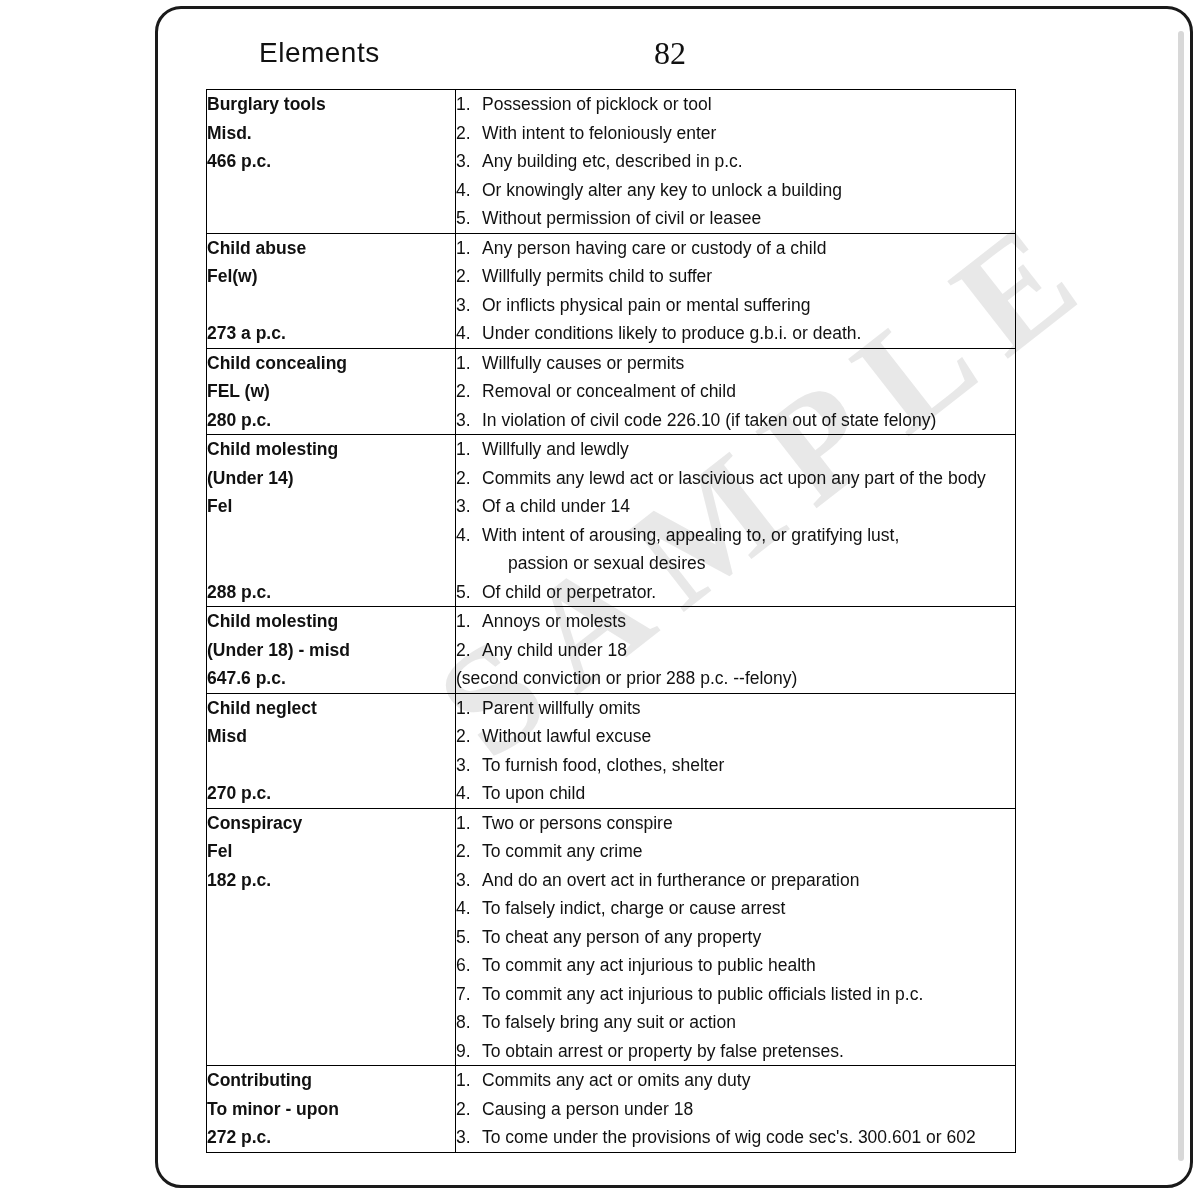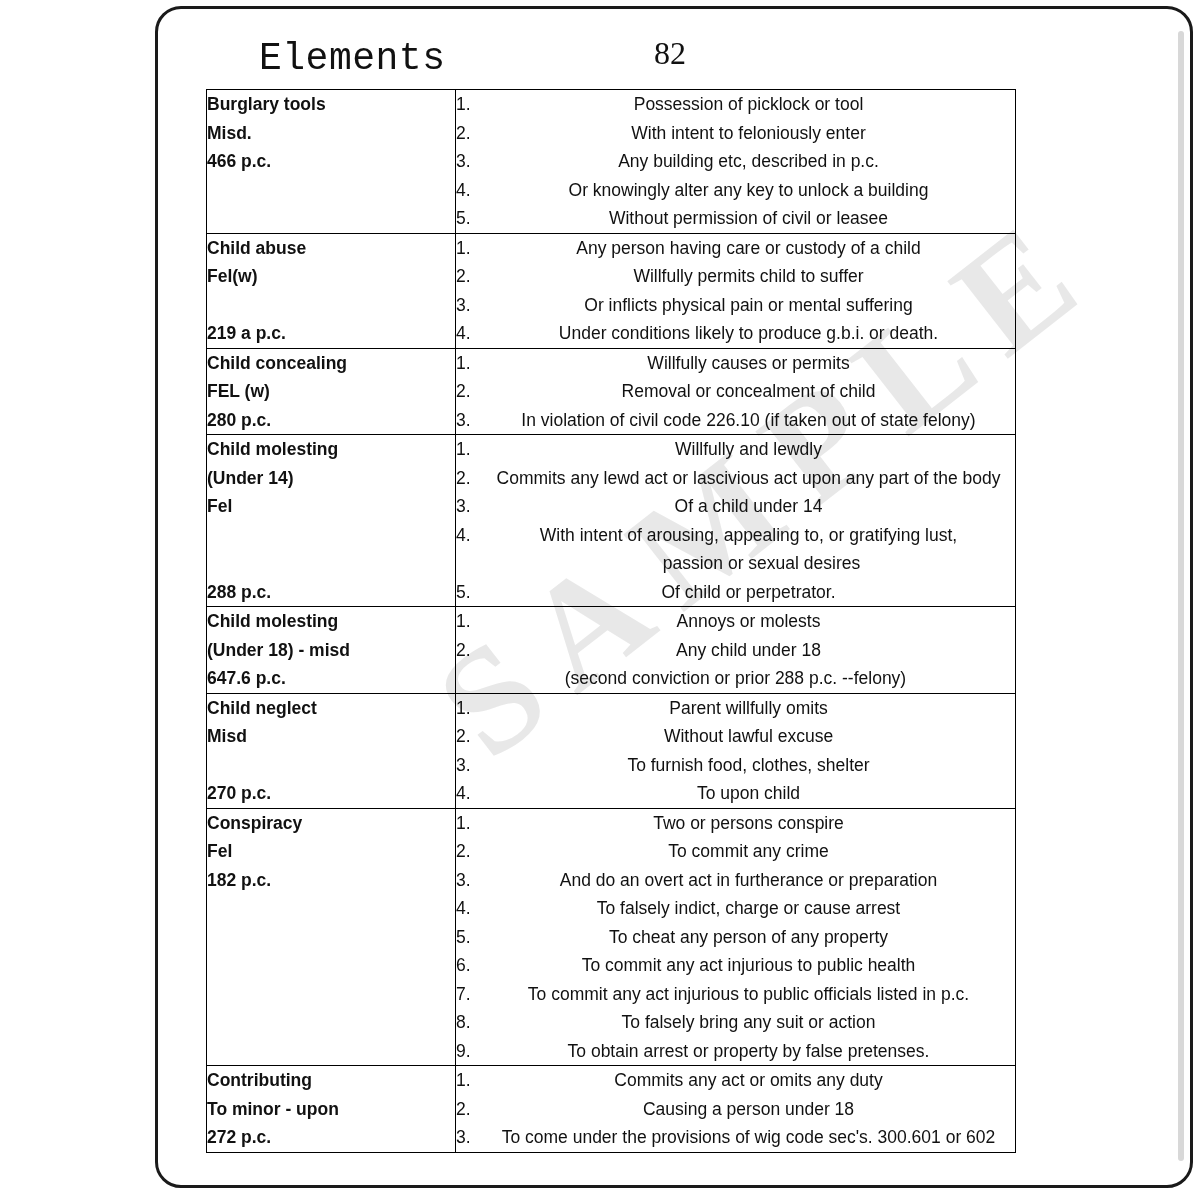--- a/index.html
+++ b/index.html
@@ -33,22 +33,22 @@
     bottom: 10px;
   }
   .doc-header {
     position: relative;
     height: 52px;
   }
   .doc-title {
     position: absolute;
     left: 53px;
     top: 0;
-    font-family: Liberation Mono, monospace;
-    font-size: 38px;
+    font-family: Liberation Sans, sans-serif;
+    font-size: 28px;
     color: #111;
     letter-spacing: 0.5px;
   }
   .doc-page-number {
     position: absolute;
     left: 448px;
     top: -2px;
     font-family: "Liberation Serif", serif;
     font-size: 32px;
     color: #111;
@@ -117,21 +117,20 @@
     color: #111;
     white-space: nowrap;
     display: flex;
   }
   .el-num {
     width: 26px;
     flex: 0 0 26px;
   }
   .el-txt {
     flex: 1 1 auto;
-    text-align: center;
   }
   .el-line.indent .el-num {
     width: 52px;
     flex: 0 0 52px;
   }
   .el-line.noindent .el-num {
     width: 0;
     flex: 0 0 0;
   }
   .scrollbar-track {
@@ -196,21 +195,21 @@
                 <span class="el-num">5.</span>
                 <span class="el-txt">Without permission of civil or leasee</span>
               </div>
             </td>
           </tr>
           <tr>
             <td class="offense-cell">
               <div class="off-line bold">Child abuse</div>
               <div class="off-line">Fel(w)</div>
               <div class="off-spacer"></div>
-              <div class="off-line">219 a p.c.</div>
+              <div class="off-line">273 a p.c.</div>
             </td>
             <td class="elements-cell">
               <div class="el-line">
                 <span class="el-num">1.</span>
                 <span class="el-txt">Any person having care or custody of a child</span>
               </div>
               <div class="el-line">
                 <span class="el-num">2.</span>
                 <span class="el-txt">Willfully permits child to suffer</span>
               </div>

